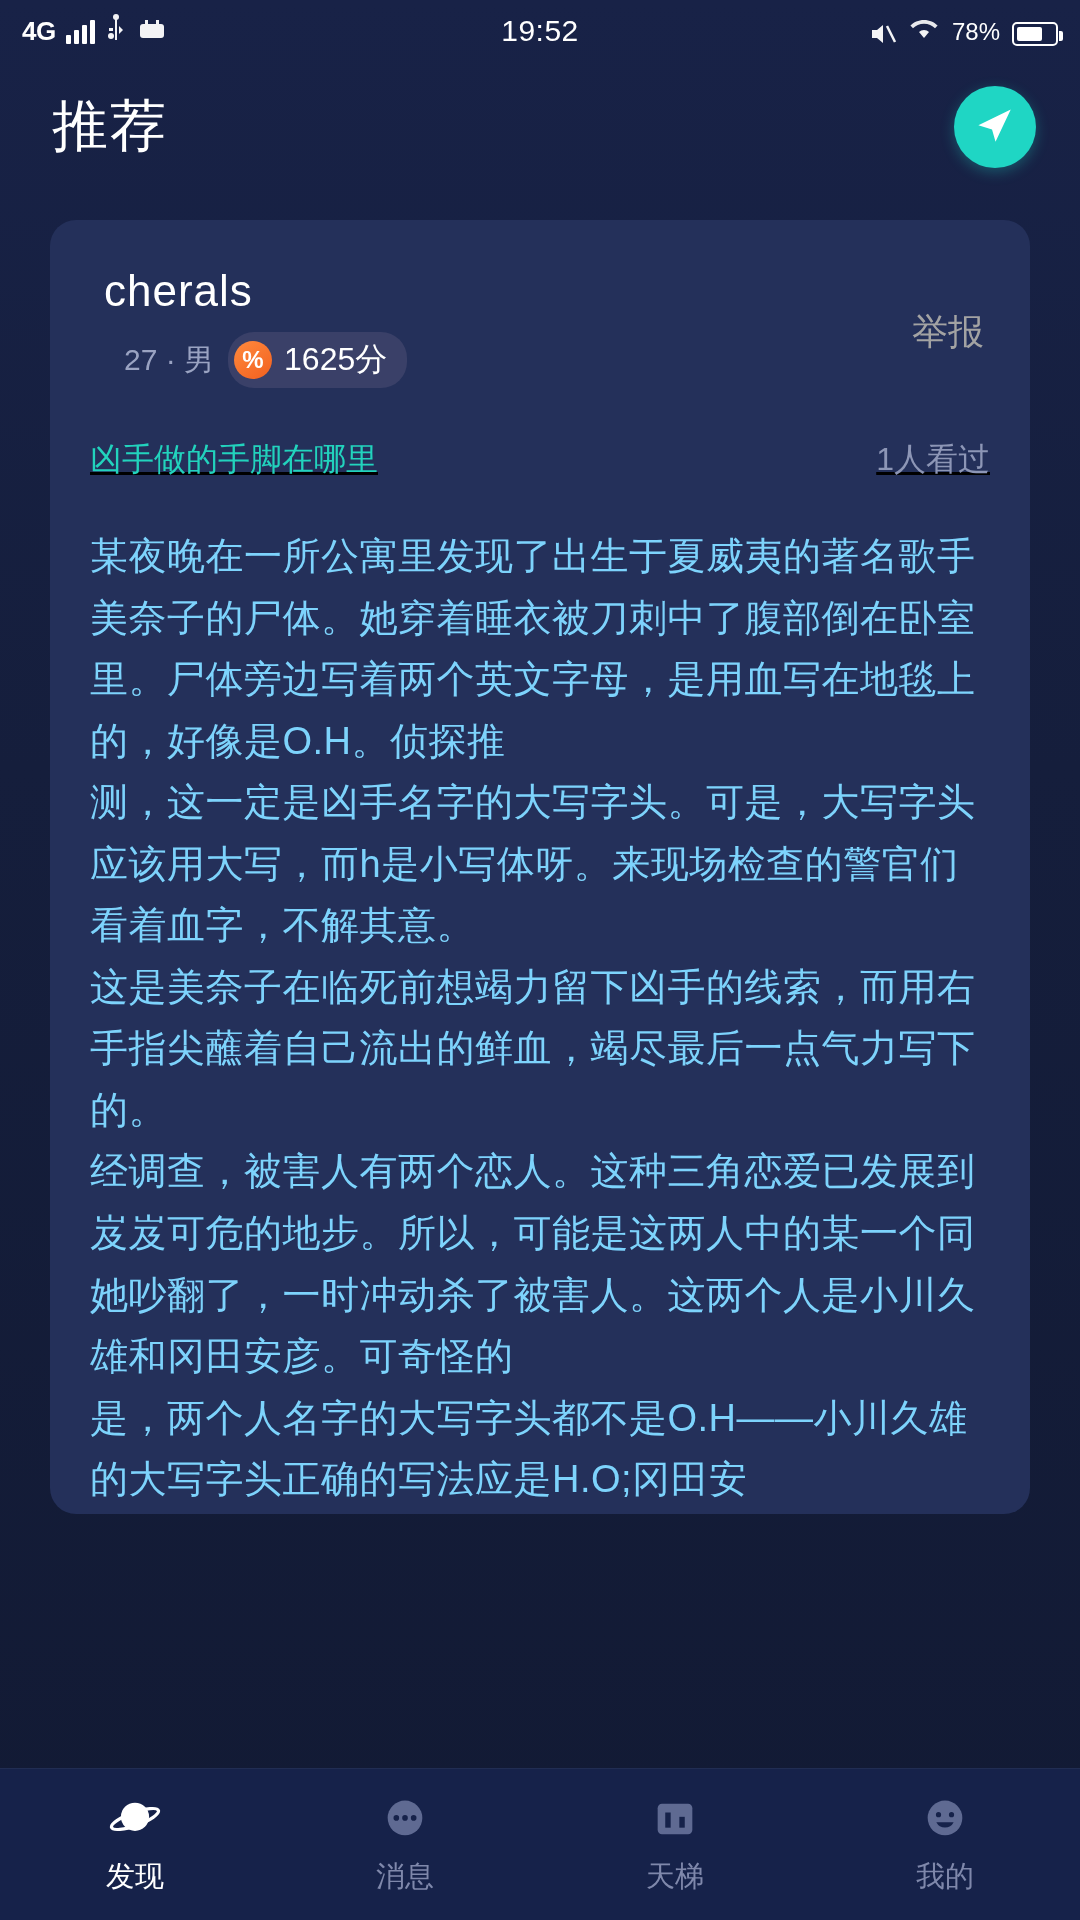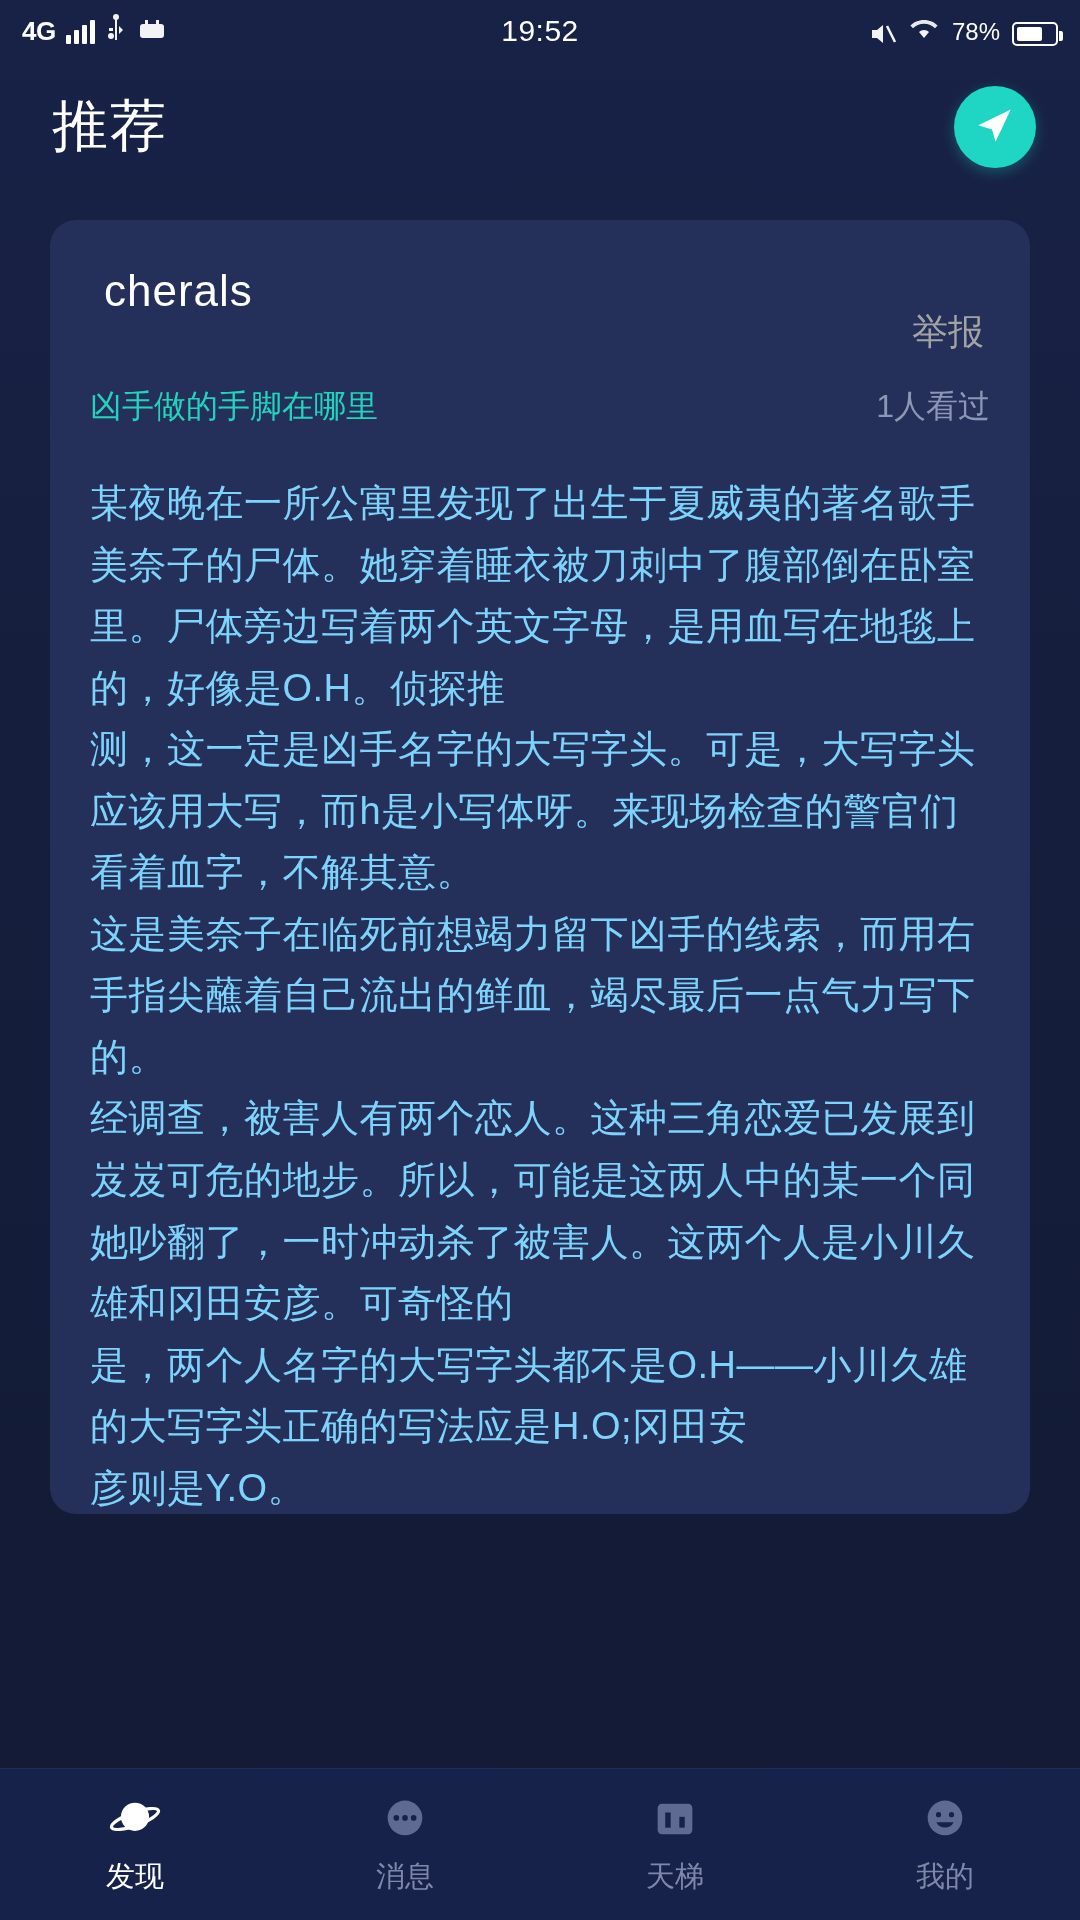--- a/index.html
+++ b/index.html
@@ -100,21 +100,22 @@
     color:#fff; font-size: 24px; font-weight: bold;
     display:flex; align-items:center; justify-content:center;
   }
   .score-val { color: #ffffff; font-size: 32px; }
   .report {
     margin-left: auto; color: #a3a3a3; font-size: 36px;
     padding-top: 42px; padding-right: 6px;
   }
   .subrow {
     display: flex; align-items: center;
-    margin-top: 28px;
+    margin-top: 50px;
+    text-decoration: underline;
   }
   .topic { color: #22d3bd; font-size: 32px; }
   .views { margin-left: auto; color: #8d96b6; font-size: 32px; }
 
   .body-text {
     margin-top: 44px;
     color: #7dd3fc;
     font-size: 38px;
     line-height: 1.62;
     letter-spacing: .5px;
@@ -197,20 +198,27 @@
         </svg>
     </span>
   </div>
 </div>
 
 <div class="card">
 
   <div class="card-head">
     <div class="uinfo">
       <div class="uname">cherals</div>
+      <div class="meta">
+        <span class="meta-age">27 · 男</span>
+        <span class="score-pill">
+          <span class="score-ico">%</span>
+          <span class="score-val">1625分</span>
+        </span>
+      </div>
     </div>
     <div class="report">举报</div>
   </div>
 
   <div class="subrow">
     <div class="topic">凶手做的手脚在哪里</div>
     <div class="views">1人看过</div>
   </div>
 
   <div class="body-text">某夜晚在一所公寓里发现了出生于夏威夷的著名歌手美奈子的尸体。她穿着睡衣被刀刺中了腹部倒在卧室里。尸体旁边写着两个英文字母，是用血写在地毯上的，好像是O.H。侦探推

